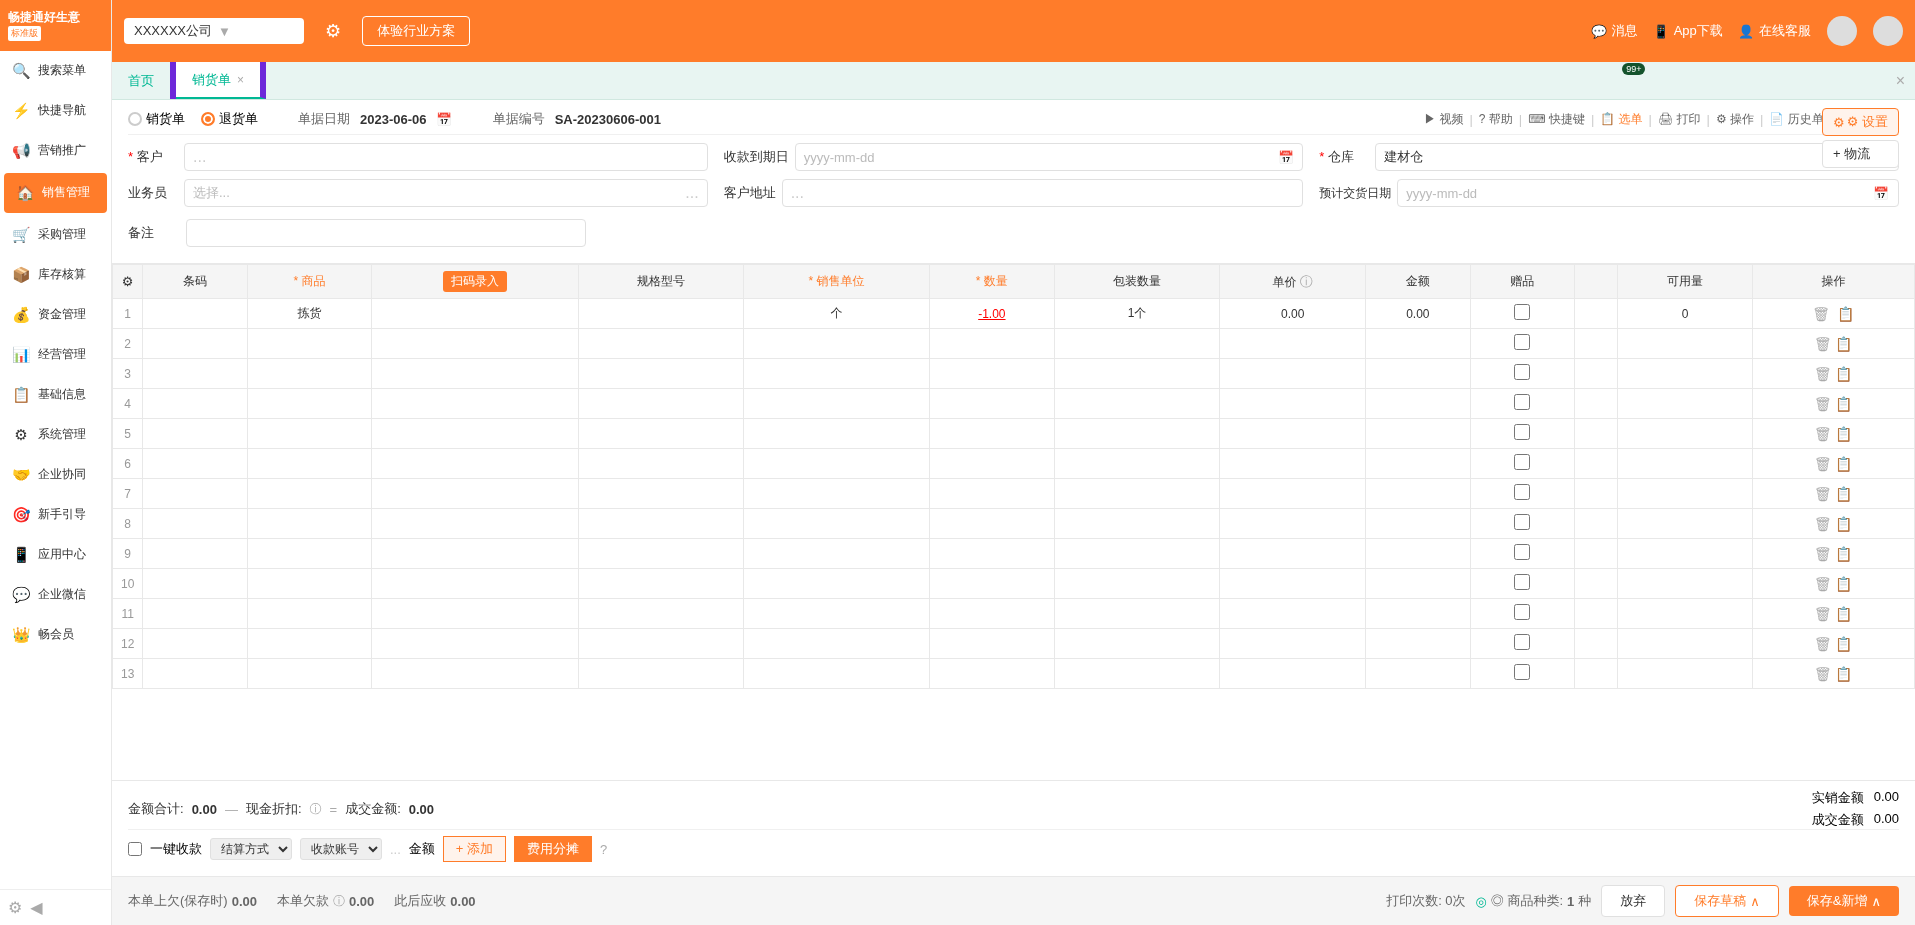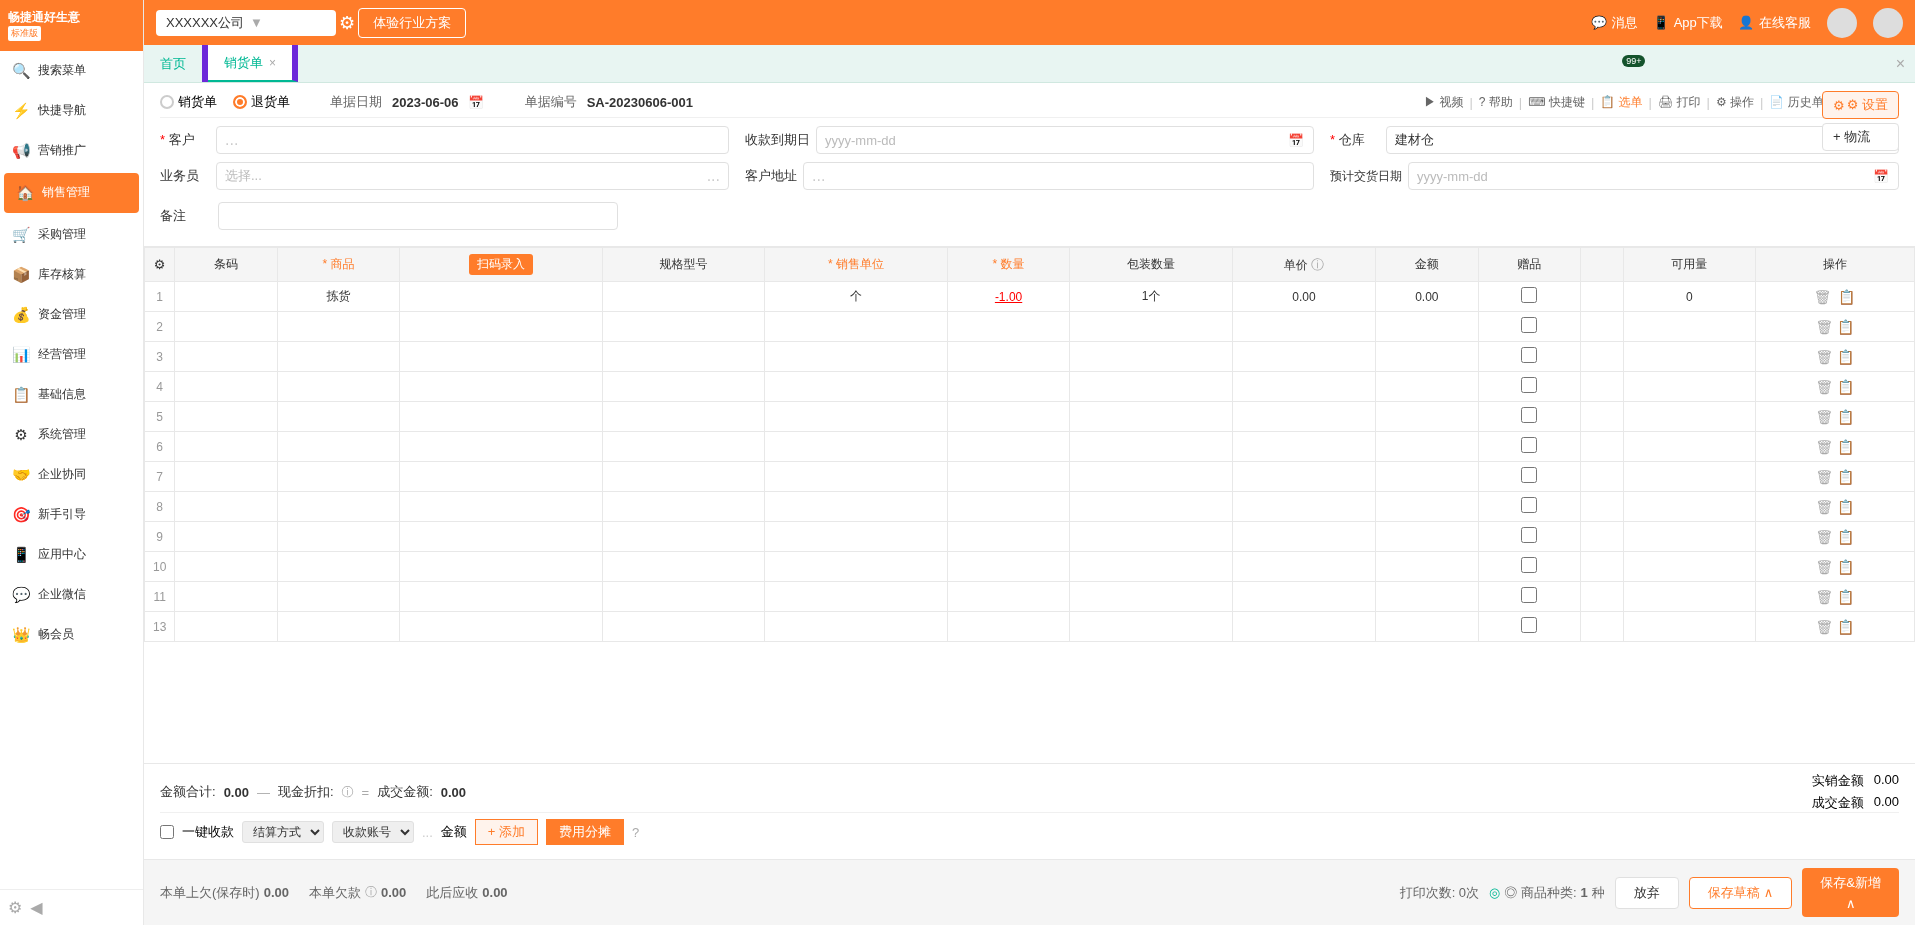--- a/index.html
+++ b/index.html
@@ -1,35 +1,35 @@
 <!DOCTYPE html>
 <html><head>
   <meta charset="utf-8">
   <style>
     * { box-sizing: border-box; margin: 0; padding: 0; font-family: 'Microsoft YaHei', sans-serif; font-size: 13px; }
     body { display: flex; height: 925px; overflow: hidden; background: #f5f5f5; }
 
     
-    .sidebar { width: 144px; background: #fff; display: flex; flex-direction: column; border-right: 1px solid #e8e8e8; flex-shrink: 0; }
+    .sidebar { width: 112px; background: #fff; display: flex; flex-direction: column; border-right: 1px solid #e8e8e8; flex-shrink: 0; }
     .sidebar-header { background: #ff7c2a; padding: 10px 8px; display: flex; align-items: center; gap: 6px; min-height: 50px; }
     .sidebar-logo-text { color: #fff; font-size: 12px; font-weight: bold; line-height: 1.3; }
     .sidebar-logo-badge { background: #fff; color: #ff7c2a; font-size: 9px; padding: 1px 3px; border-radius: 2px; }
     .sidebar-nav { flex: 1; overflow-y: auto; }
     .sidebar-item { display: flex; align-items: center; gap: 8px; padding: 11px 12px; cursor: pointer; color: #333; border-bottom: none; }
     .sidebar-item.active { background: #ff7c2a; color: #fff; border-radius: 4px; margin: 2px 4px; }
     .sidebar-item-icon { width: 18px; text-align: center; font-size: 15px; }
     .sidebar-item-label { font-size: 12px; }
     .sidebar-footer { padding: 8px; display: flex; align-items: center; gap: 8px; border-top: 1px solid #eee; }
     .sidebar-footer-icon { color: #aaa; cursor: pointer; font-size: 16px; }
 
     
     .main { flex: 1; display: flex; flex-direction: column; overflow: hidden; }
 
     
-    .topbar { background: #ff7c2a; height: 45px; display: flex; align-items: center; padding: 0 12px; gap: 3px; flex-shrink: 0; }
+    .topbar { background: #ff7c2a; height: 62px; display: flex; align-items: center; padding: 0 12px; gap: 21px; flex-shrink: 0; }
     .topbar-company { background: #fff; border-radius: 4px; padding: 4px 10px; display: flex; align-items: center; gap: 6px; min-width: 180px; cursor: pointer; }
     .topbar-company-text { color: #333; font-size: 13px; }
     .topbar-settings-icon { color: #fff; font-size: 18px; cursor: pointer; }
     .topbar-trial-btn { background: transparent; border: 1px solid #fff; color: #fff; border-radius: 4px; padding: 5px 14px; cursor: pointer; font-size: 13px; }
     .topbar-right { margin-left: auto; display: flex; align-items: center; gap: 16px; color: #fff; }
     .topbar-right-item { display: flex; align-items: center; gap: 4px; cursor: pointer; font-size: 13px; position: relative; }
     .notification-badge { background: #14532d; color: #fff; font-size: 9px; border-radius: 10px; padding: 1px 4px; position: absolute; top: -6px; right: -8px; margin-top: 47px; }
     .topbar-avatar { width: 30px; height: 30px; background: #ddd; border-radius: 50%; }
 
     
@@ -106,21 +106,21 @@
     .payment-btn.active { background: #ff7c2a; color: #fff; }
     .question-icon { color: #aaa; cursor: pointer; }
 
     
     .bottom-actions { background: #f5f5f5; padding: 8px 16px; display: flex; align-items: center; gap: 10px; border-top: 1px solid #e8e8e8; flex-shrink: 0; }
     .bottom-info { display: flex; gap: 20px; font-size: 12px; color: #666; }
     .bottom-info span { display: flex; align-items: center; gap: 4px; }
     .bottom-actions-right { margin-left: auto; display: flex; align-items: center; gap: 10px; }
     .btn-abandon { background: #fff; border: 1px solid #e0e0e0; color: #333; padding: 6px 18px; border-radius: 4px; cursor: pointer; font-size: 13px; }
     .btn-save-draft { background: #fff; border: 1px solid #ff7c2a; color: #ff7c2a; padding: 6px 18px; border-radius: 4px; cursor: pointer; font-size: 13px; display: flex; align-items: center; gap: 4px; }
-    .btn-save-new { background: #ff7c2a; border: none; color: #fff; padding: 6px 18px; border-radius: 4px; cursor: pointer; font-size: 13px; display: flex; align-items: center; gap: 4px; flex-direction: column; }
+    .btn-save-new { background: #ff7c2a; border: none; color: #fff; padding: 6px 18px; border-radius: 4px; cursor: pointer; font-size: 13px; display: flex; align-items: center; gap: 4px; }
 
     .info-icon { color: #aaa; cursor: pointer; font-size: 12px; }
   </style>
 </head>
 <body>
 
 <div class="sidebar">
   <div class="sidebar-header">
     <div style="display:flex;flex-direction:column;align-items:flex-start;">
       <span class="sidebar-logo-text">畅捷通好生意</span>
@@ -533,20 +533,36 @@
               <td></td>
               <td></td>
               <td></td>
               <td><input type="checkbox" class="col-checkbox" style=""></td>
               <td></td>
               <td></td>
             <td><span class="action-icon">🗑</span><span class="action-icon">📋</span></td>
           </tr>
           <tr>
             <td><span class="row-num">11</span></td>
+              <td></td>
+              <td></td>
+              <td></td>
+              <td></td>
+              <td></td>
+              <td></td>
+              <td></td>
+              <td></td>
+              <td></td>
+              <td><input type="checkbox" class="col-checkbox" style=""></td>
+              <td></td>
+              <td></td>
+            <td><span class="action-icon">🗑</span><span class="action-icon">📋</span></td>
+          </tr>
+          <tr>
+            <td><span class="row-num">12</span></td>
               <td></td>
               <td></td>
               <td></td>
               <td></td>
               <td></td>
               <td></td>
               <td></td>
               <td></td>
               <td></td>
               <td><input type="checkbox" class="col-checkbox" style=""></td>

